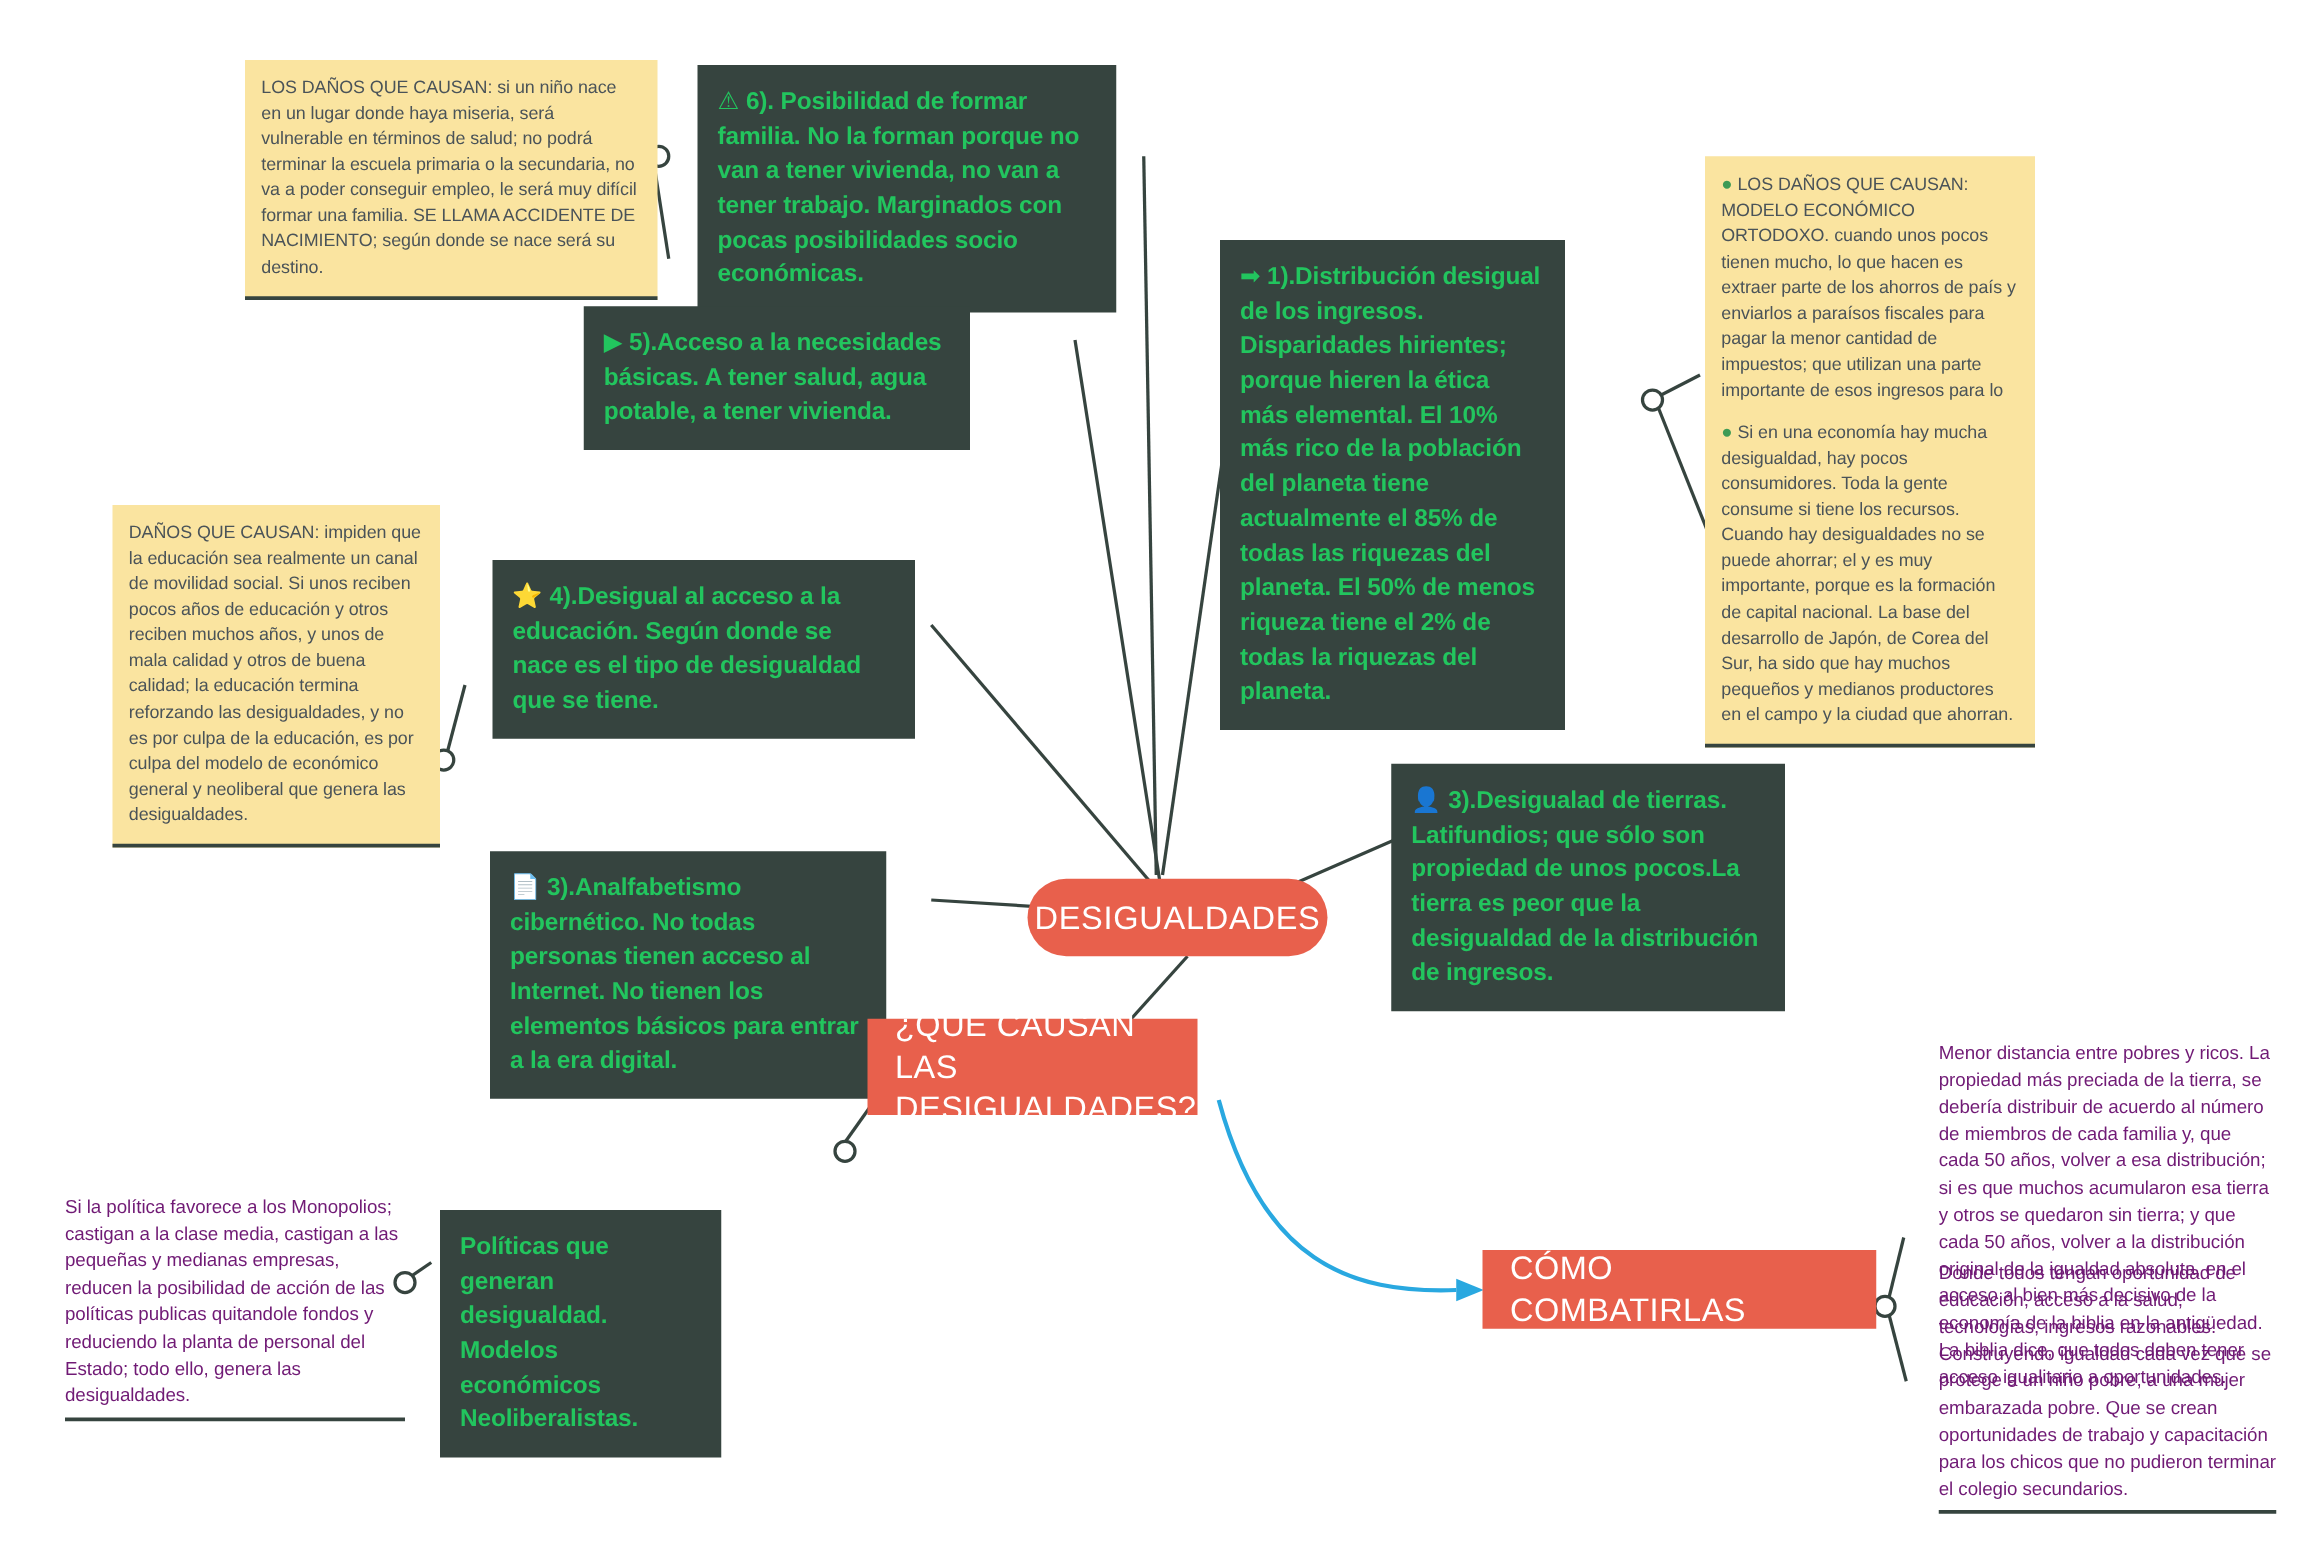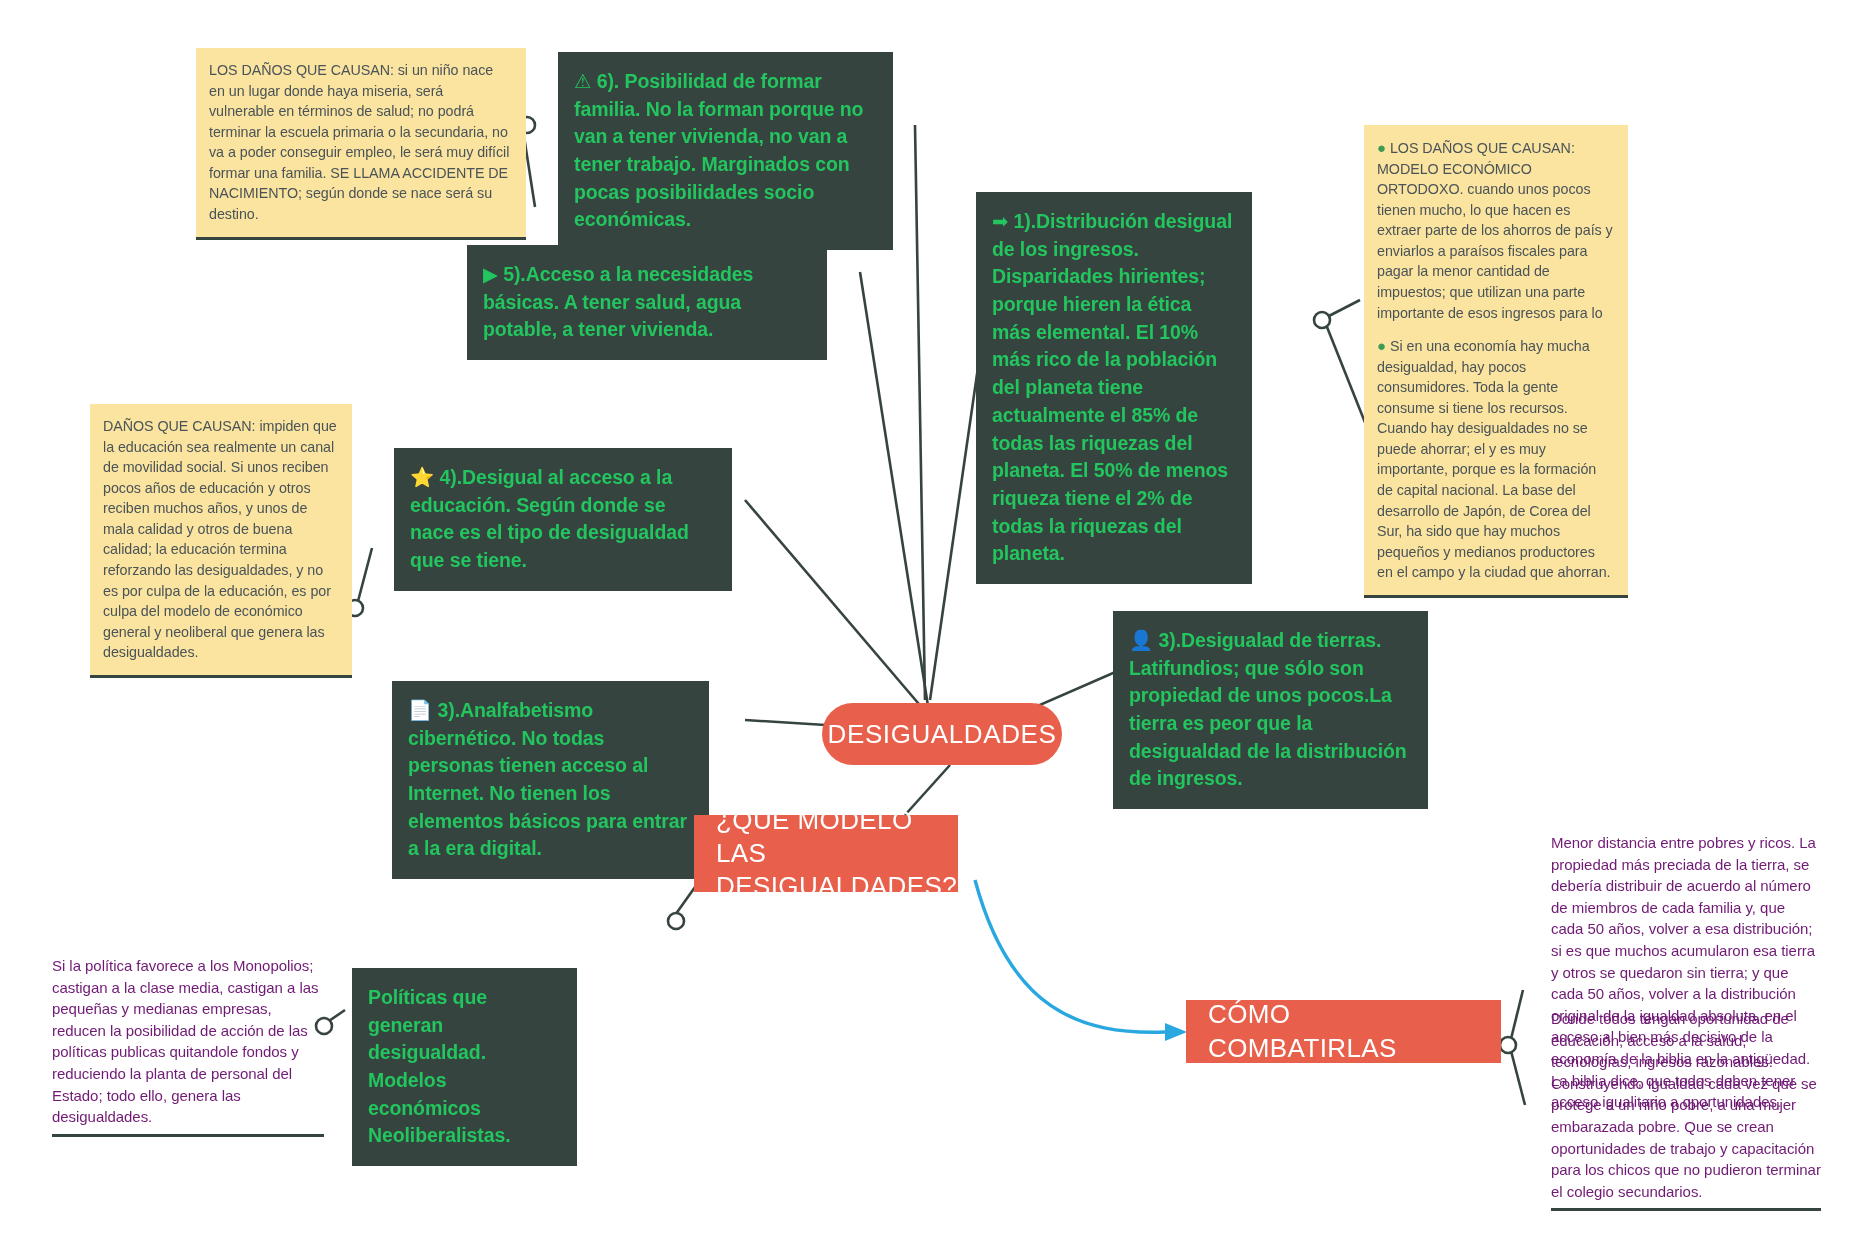--- a/index.html
+++ b/index.html
@@ -111,21 +111,21 @@
       <path d="M975,880 C1010,1010 1080,1035 1165,1032" fill="none" stroke="#29A8E0" stroke-width="3.4"></path>
       <polygon points="1165,1023 1187,1032 1165,1041" fill="#29A8E0"></polygon>
     </g>
   </svg>
 
   <div class="node" style="left:558px;top:52px;width:335px;">
     <span class="emo">⚠</span>
     <span>6). Posibilidad de formar familia. No la forman porque no van a tener vivienda, no van a tener trabajo. Marginados con pocas posibilidades socio económicas.</span>
   </div>
 
-  <div class="node" style="left:467px;top:245px;width:360px;">
+  <div class="node" style="left:467px;top:245px;width:309px;">
     <span class="emo">▶</span>
     <span>5).Acceso a la necesidades básicas. A tener salud, agua potable, a tener vivienda.</span>
   </div>
 
   <div class="node" style="left:394px;top:448px;width:338px;">
     <span class="emo">⭐</span>
     <span>4).Desigual al acceso a la educación. Según donde se nace es el tipo de desigualdad que se tiene.</span>
   </div>
 
   <div class="node" style="left:392px;top:681px;width:317px;">
@@ -176,21 +176,21 @@
 
   <div class="plain underline" style="left:1551px;top:1008px;width:270px;">
     <span>Donde todos tengan oportunidad de educación, acceso a la salud, tecnologías, ingresos razonables. Construyendo igualdad cada vez que se protege a un niño pobre, a una mujer embarazada pobre. Que se crean oportunidades de trabajo y capacitación para los chicos que no pudieron terminar el colegio secundarios.</span>
   </div>
 
   <div class="pill" style="left:822px;top:703px;width:240px;height:62px;">
     <span>DESIGUALDADES</span>
   </div>
 
   <div class="rect" style="left:694px;top:815px;width:264px;height:77px;flex-direction:column;align-items:flex-start;justify-content:center;">
-    <span>¿QUÉ MODELO LAS</span>
+    <span>¿QUÉ CAUSAN LAS</span>
     <span>DESIGUALDADES?</span>
   </div>
 
   <div class="rect" style="left:1186px;top:1000px;width:315px;height:63px;">
     <span>CÓMO COMBATIRLAS</span>
   </div>
 
 </div>
 
 </body></html>

